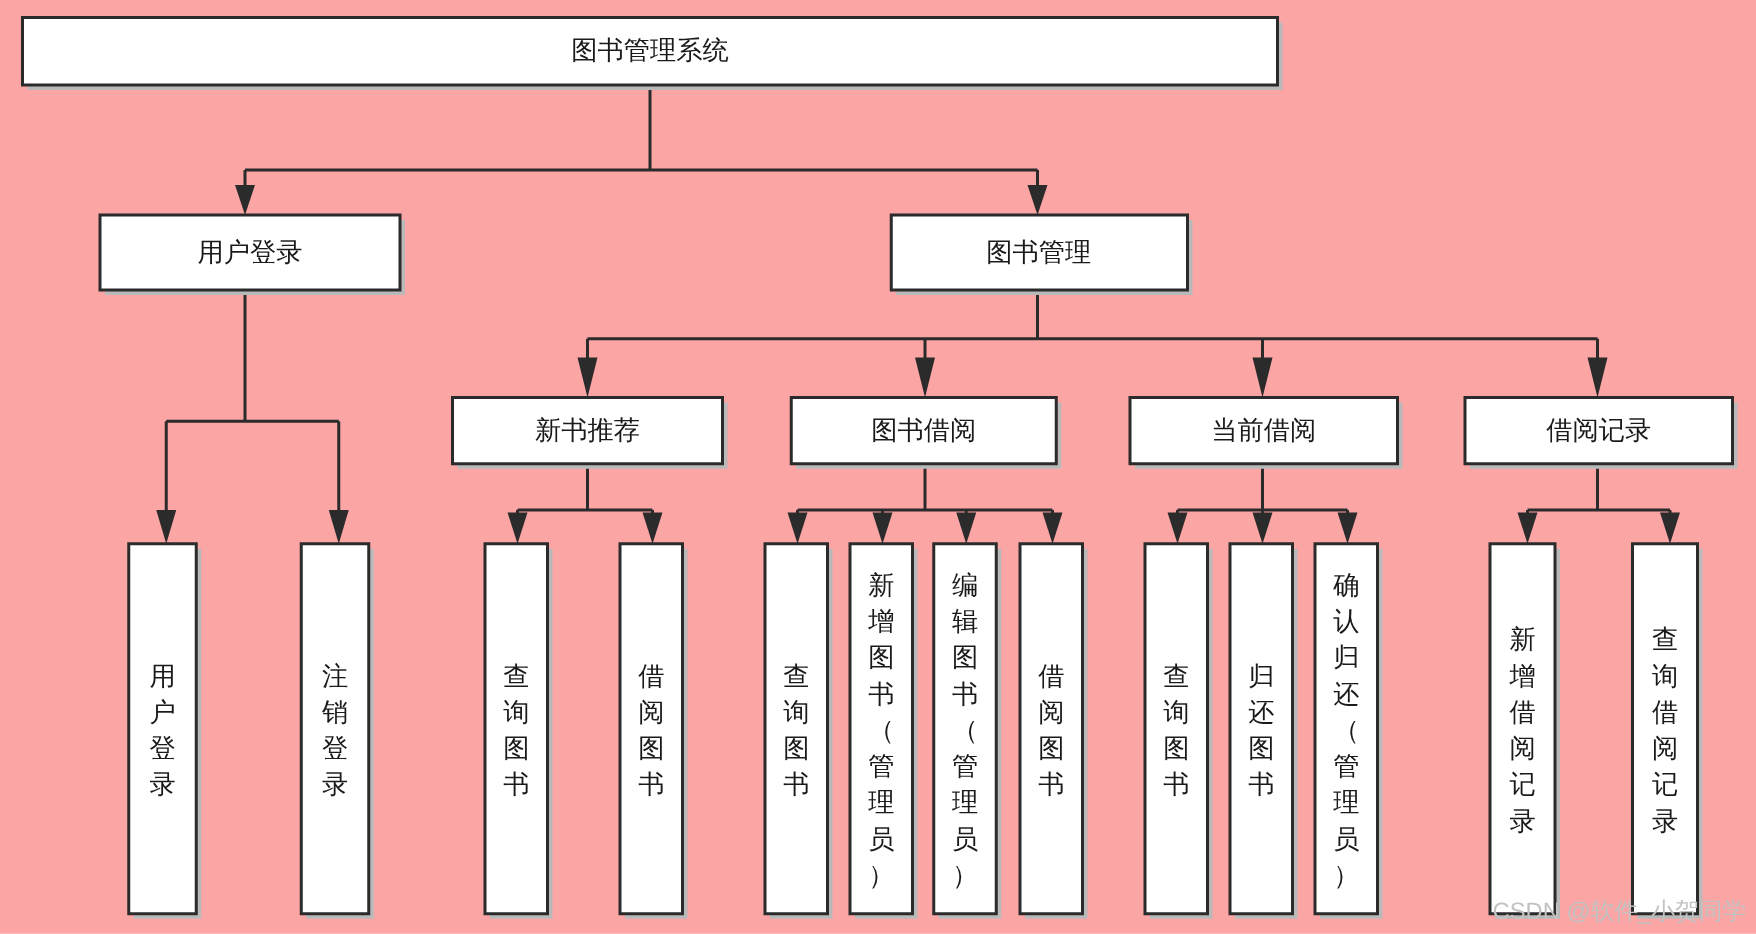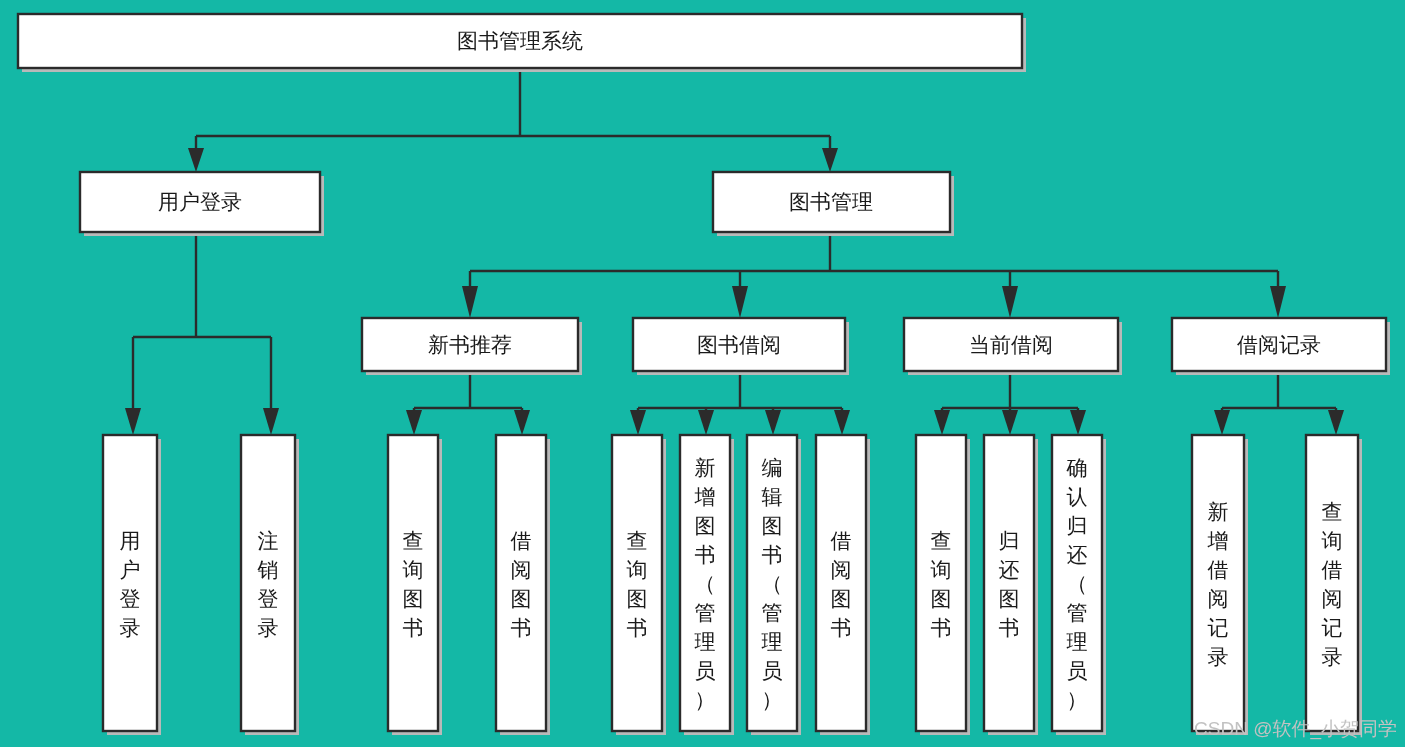--- a/index.html
+++ b/index.html
@@ -11,21 +11,21 @@
     width: 1405px;
     height: 747px;
     font-family: "Liberation Sans", "DejaVu Sans", sans-serif;
     overflow: hidden;
     position: relative;
   }
   #diagram-root {
     position: relative;
     width: 1405px;
     height: 747px;
-    background: #14b8a6;
+    background: #fca5a5;
   }
   svg#tree-svg {
     position: absolute;
     left: 0;
     top: 0;
     width: 1405px;
     height: 747px;
     display: block;
   }
   .node-box {

